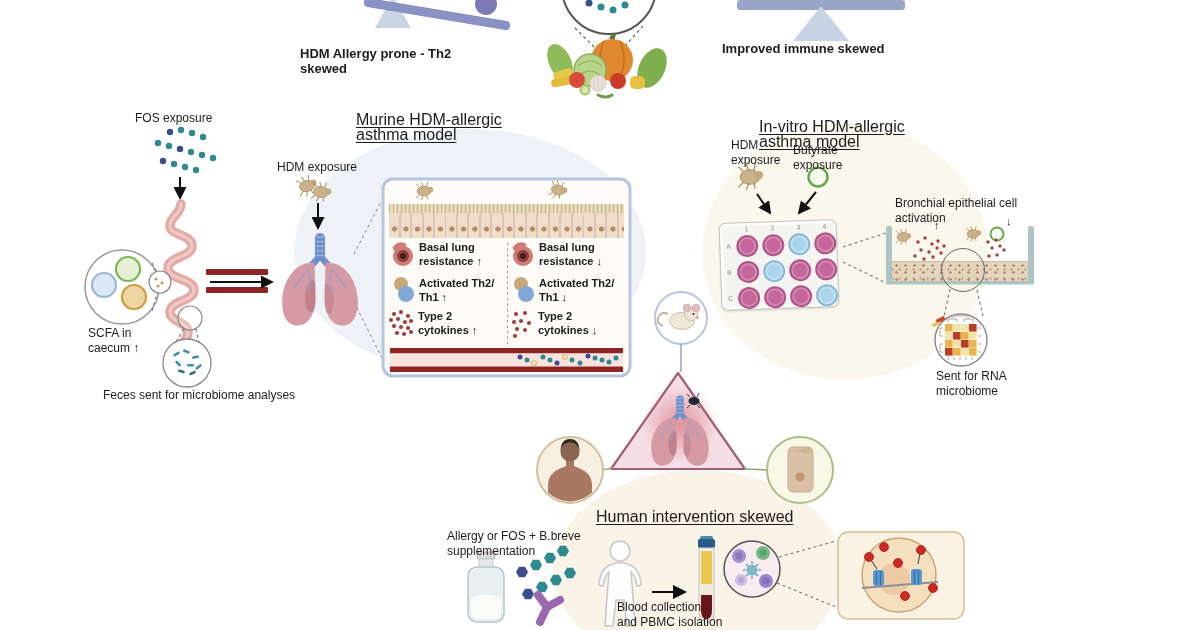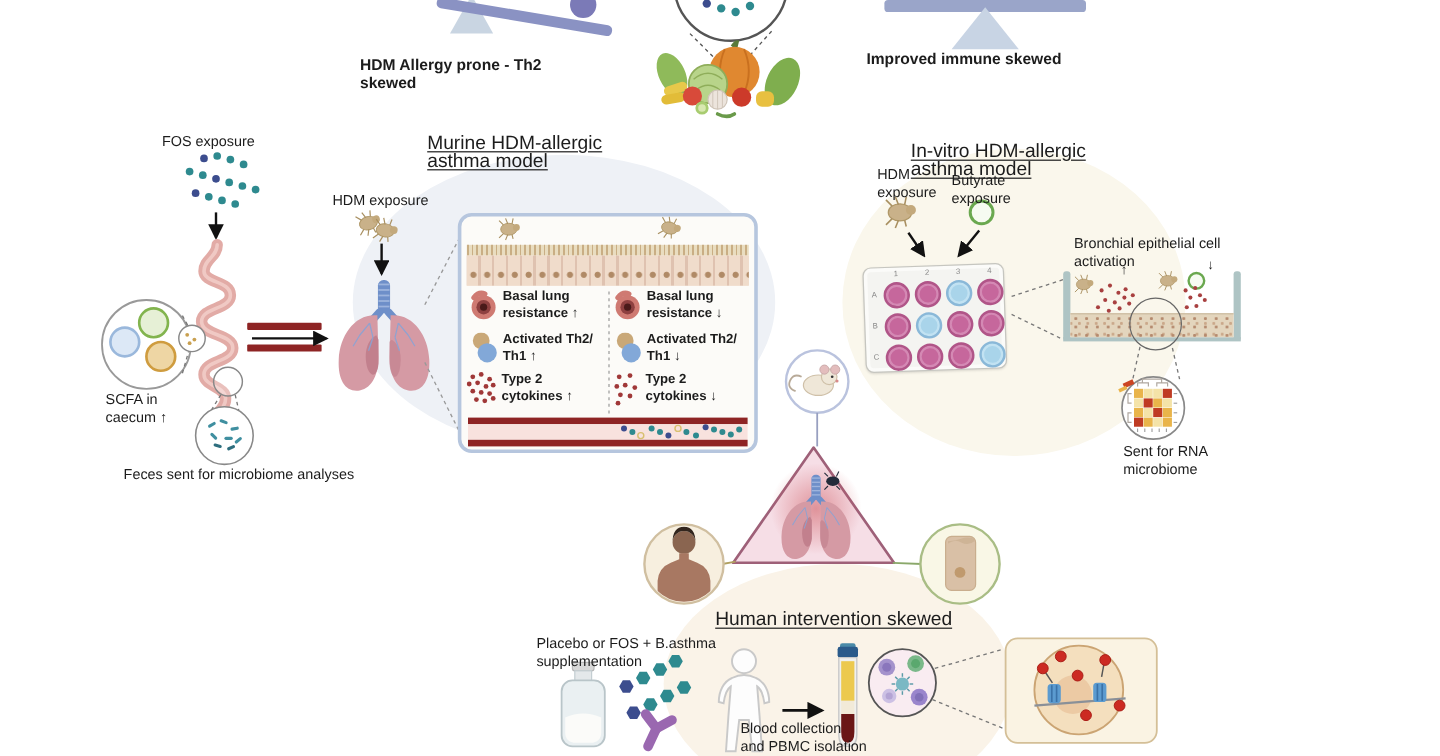--- a/index.html
+++ b/index.html
@@ -555,16 +555,16 @@
 <div class="lbl" style="left:793px;top:143px;width:60px">Butyrate
 exposure</div>
 <div class="lbl center" style="left:895px;top:196px;width:140px">Bronchial epithelial cell
 activation</div>
 <div class="lbl tiny" style="left:934px;top:218px">↑</div>
 <div class="lbl tiny" style="left:1006px;top:214px">↓</div>
 <div class="lbl" style="left:936px;top:369px;width:100px">Sent for RNA
 microbiome</div>
 
 <div class="lbl title underline center" style="left:596px;top:510px;width:200px">Human intervention skewed</div>
-<div class="lbl" style="left:447px;top:529px;width:170px">Placebo or FOS + B.asthma
+<div class="lbl" style="left:447px;top:529px;width:170px">Allergy or FOS + B.breve
 supplementation</div>
 <div class="lbl" style="left:617px;top:600px;width:140px">Blood collection
 and PBMC isolation</div>
 
 </body></html>

